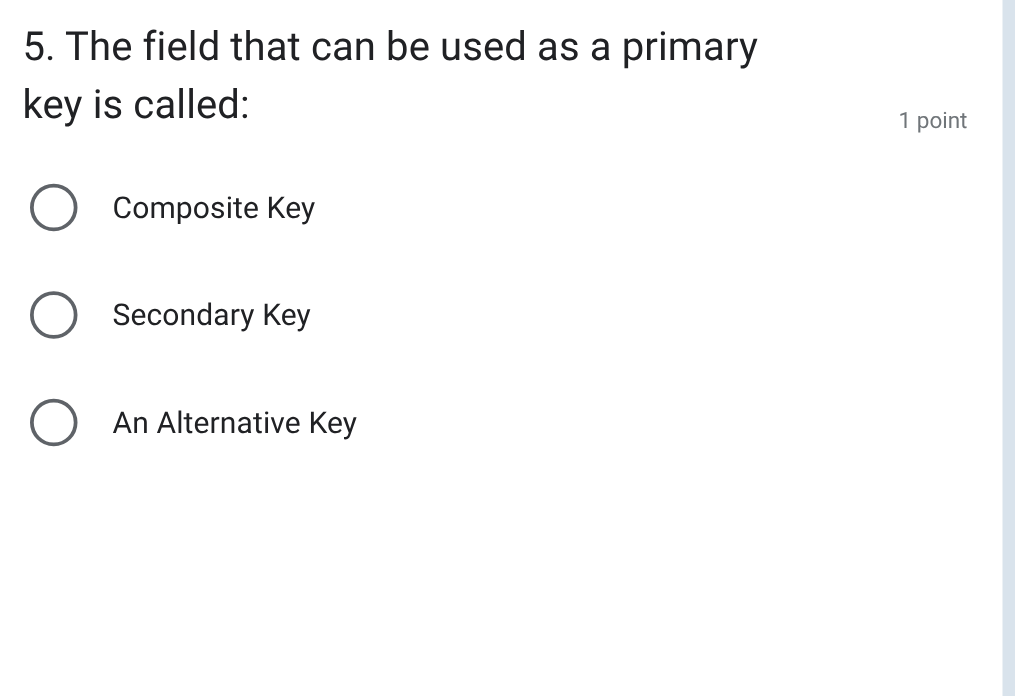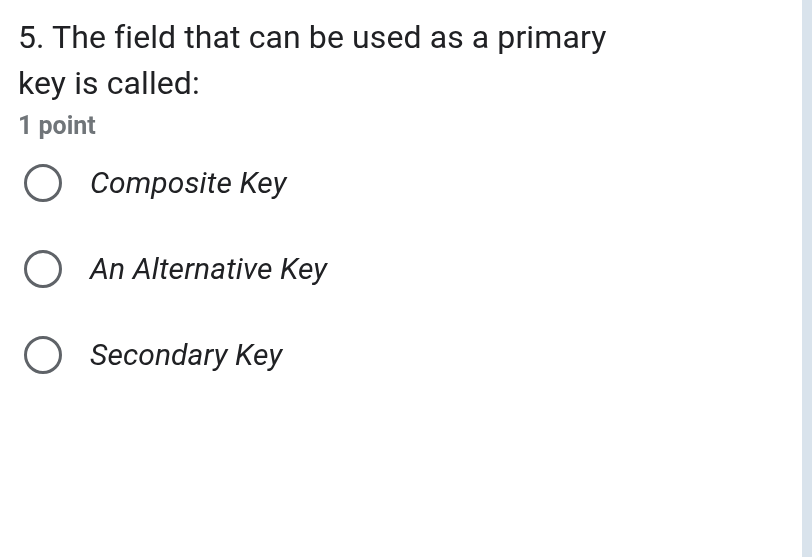--- a/index.html
+++ b/index.html
@@ -25,36 +25,35 @@
       position: absolute;
       right: 0;
       top: 0;
       width: 10px;
       height: 100%;
       background: #d9e3ec;
     }
     .header {
       display: flex;
       justify-content: space-between;
-      align-items: flex-start;
-      margin-bottom: 24px;
-      flex-direction: column;
+      align-items: flex-end;
+      margin-bottom: 40px;
     }
     .question-text {
       font-size: 32px;
       line-height: 1.45;
       color: #202124;
       font-weight: 400;
       max-width: 590px;
       letter-spacing: 0.1px;
     }
     .points {
-      font-size: 25px;
+      font-size: 18px;
       color: #707579;
-      font-weight: 700;
+      font-weight: 400;
       padding-top: 4px;
       padding-right: 20px;
       white-space: nowrap;
     }
     .options {
       display: flex;
       flex-direction: column;
       gap: 48px;
       padding-left: 6px;
     }
@@ -65,43 +64,42 @@
       cursor: pointer;
     }
     .radio-circle {
       width: 38px;
       height: 38px;
       border: 3.5px solid #5f6368;
       border-radius: 50%;
       flex-shrink: 0;
     }
     .option-label {
-      font-size: 30px;
+      font-size: 24px;
       color: #202124;
       font-weight: 400;
       letter-spacing: 0.1px;
-      font-style: italic;
     }
   </style>
 </head>
 <body>
 
 <div class="container">
   <div class="header">
     <div class="question-text">5. The field that can be used as a primary key is called:</div>
     <div class="points">1 point</div>
   </div>
   <div class="options">
     <div class="option">
       <div class="radio-circle"></div>
       <div class="option-label">Composite Key</div>
     </div>
     <div class="option">
       <div class="radio-circle"></div>
-      <div class="option-label">An Alternative Key</div>
+      <div class="option-label">Secondary Key</div>
     </div>
     <div class="option">
       <div class="radio-circle"></div>
-      <div class="option-label">Secondary Key</div>
+      <div class="option-label">An Alternative Key</div>
     </div>
   </div>
   <div class="right-edge"></div>
 </div>
 
 </body></html>

